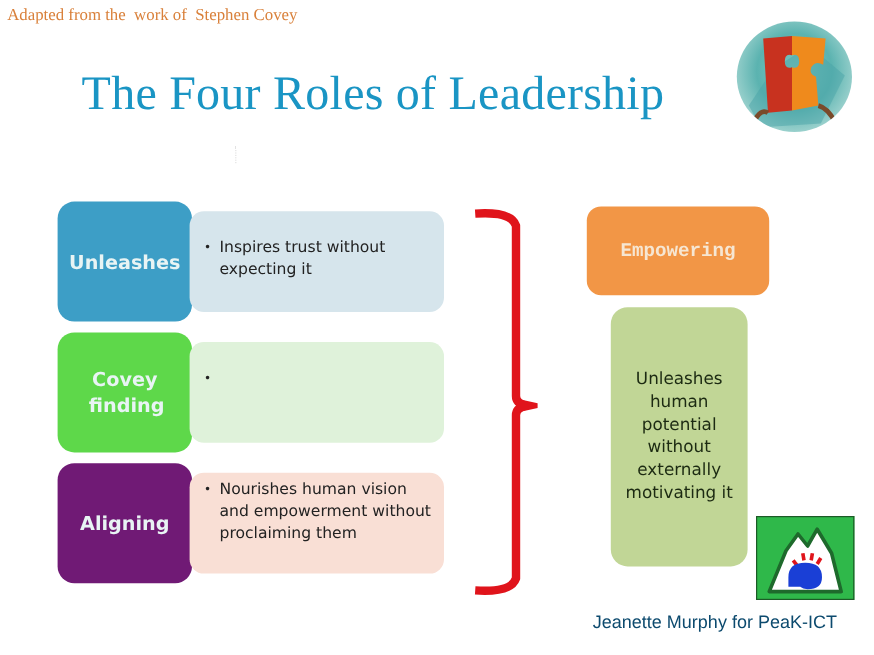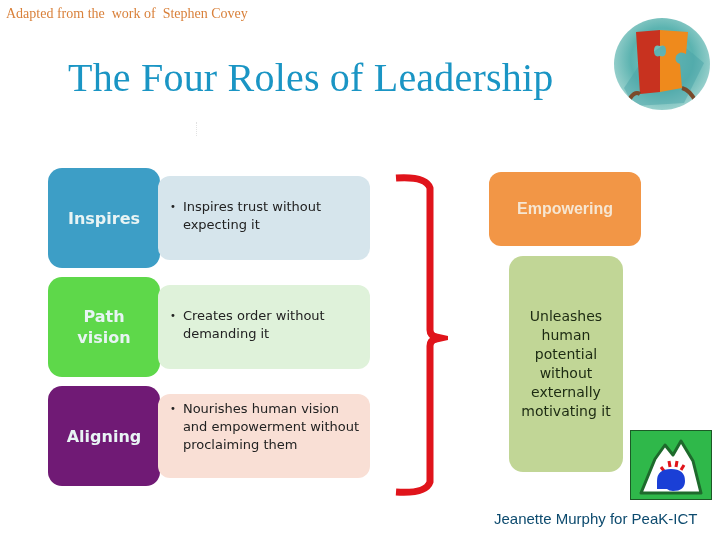--- a/index.html
+++ b/index.html
@@ -14,21 +14,21 @@
 
   .role-block { position: absolute; left: 48px; width: 112px; border-radius: 14px; display: flex; align-items: center; justify-content: center; text-align: center;
     font-family: "DejaVu Sans", sans-serif; font-size: 16px; line-height: 21px; color: #e8f4f4; font-weight: bold; }
   .desc-block { position: absolute; left: 158px; width: 212px; border-radius: 12px; box-sizing: border-box; padding: 0 10px 0 12px; display: flex; align-items: flex-start;
     font-family: "DejaVu Sans", sans-serif; font-size: 13px; line-height: 18px; color: #222; }
   .bullet { margin-right: 7px; font-size: 10px; line-height: 18px; }
 
   .brace { position: absolute; left: 390px; top: 170px; }
 
   .empower-block { position: absolute; left: 489px; top: 172px; width: 152px; height: 74px; border-radius: 12px; background: #f29646;
-    display: flex; align-items: center; justify-content: center; font-family: Liberation Sans, sans-serif; font-weight: bold; font-size: 16px; color: #f6e6d2; }
+    display: flex; align-items: center; justify-content: center; font-family: Liberation Mono, monospace; font-weight: bold; font-size: 16px; color: #f6e6d2; }
   .unleash-block { position: absolute; left: 509px; top: 256px; width: 114px; height: 216px; border-radius: 14px; background: #c1d696;
     display: flex; align-items: center; justify-content: center; text-align: center; font-family: "DejaVu Sans", sans-serif; font-size: 14px; line-height: 19px; color: #1c2a12; }
   .unleash-text { width: 100px; text-align: center; }
 
   .peak-logo { position: absolute; left: 630px; top: 430px; width: 82px; height: 70px; background: #2fb84a; border: 1px solid #1c5a26; box-sizing: border-box; }
   .credit { position: absolute; left: 494px; top: 510px; font-family: Liberation Sans, sans-serif; font-size: 15px; color: #0c4a6e; white-space: nowrap; }
   .faint-mark { position: absolute; left: 196px; top: 122px; width: 2px; height: 14px; border-left: 1px dotted #e2e2e2; }
 </style>
 </head>
 <body>
@@ -41,33 +41,32 @@
   <svg width="96" height="92" viewBox="0 0 96 92">
     <polygon points="10,70 30,40 60,20 90,45 70,85 20,88" fill="#4aa3a8" opacity="0.5"></polygon>
     <path d="M22 14 L46 12 L46 28 Q40 26 40 33 Q40 40 46 38 L46 74 L26 76 Z" fill="#c8321f"></path>
     <path d="M46 12 L74 14 L72 36 Q66 32 62 38 Q60 44 66 46 L68 70 L46 74 L46 38 Q52 40 52 33 Q52 26 46 28 Z" fill="#ef8a1c"></path>
     <path d="M14 84 Q20 72 26 76" stroke="#7a4a2a" stroke-width="4" fill="none"></path>
     <path d="M82 84 Q76 72 68 70" stroke="#7a4a2a" stroke-width="4" fill="none"></path>
   </svg>
 </div>
 
 <div class="role-block" style="top:168px;height:100px;background:#3d9ec6;">
-  <span>Inspires</span>
+  <span>Unleashes</span>
 </div>
 <div class="desc-block" style="top:176px;height:84px;background:#d6e5ec;padding-top:22px;">
   <span class="bullet">•</span>
   <span>Inspires trust without expecting it</span>
 </div>
 
 <div class="role-block" style="top:277px;height:100px;background:#5ed84a;">
-  <span style="display:block;width:60px;">Path vision</span>
+  <span style="display:block;width:60px;">Covey finding</span>
 </div>
 <div class="desc-block" style="top:285px;height:84px;background:#dff2da;padding-top:22px;">
   <span class="bullet">•</span>
-  <span>Creates order without demanding it</span>
 </div>
 
 <div class="role-block" style="top:386px;height:100px;background:#701a75;">
   <span>Aligning</span>
 </div>
 <div class="desc-block" style="top:394px;height:84px;background:#f9dfd5;padding-top:6px;">
   <span class="bullet">•</span>
   <span>Nourishes human vision and empowerment without proclaiming them</span>
 </div>
 

